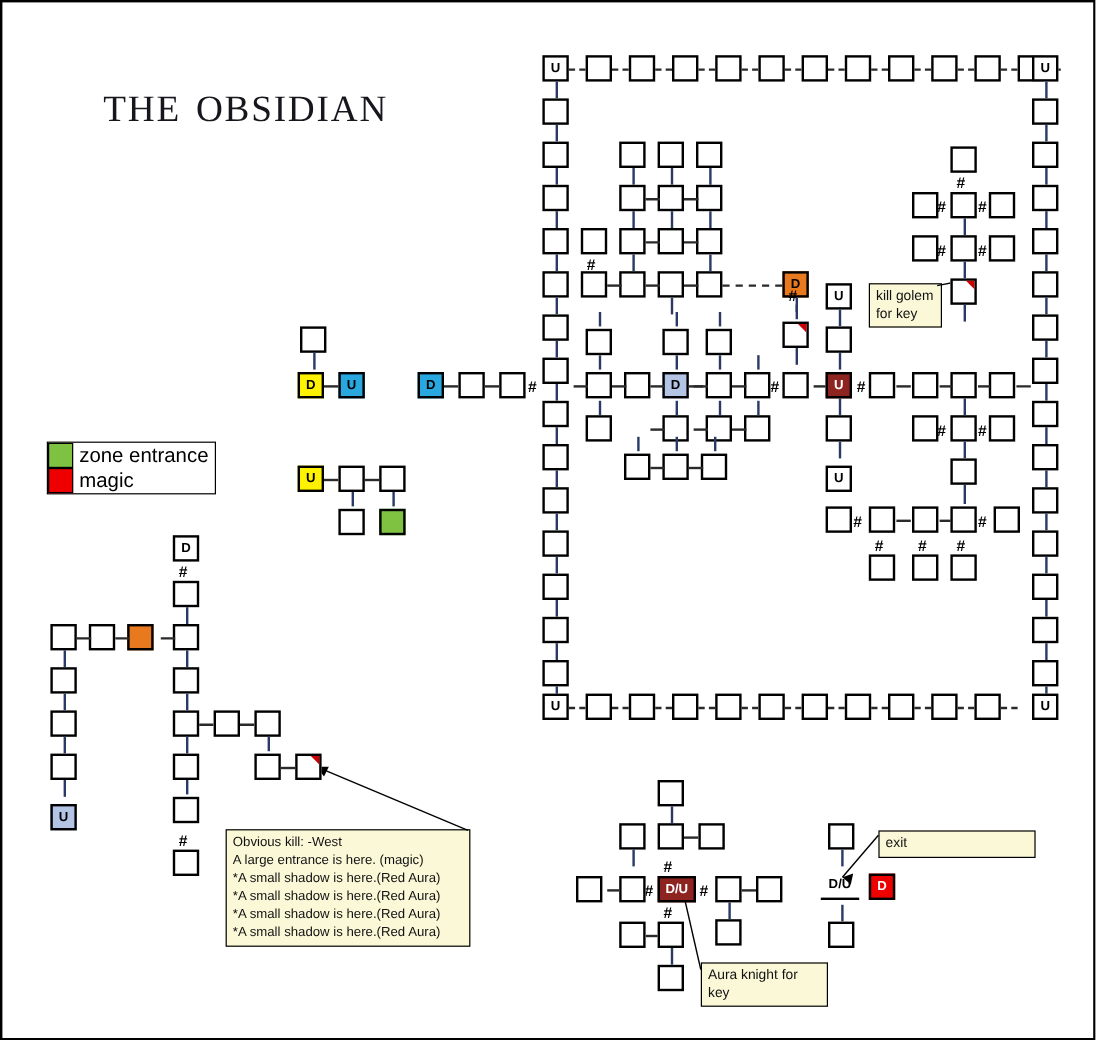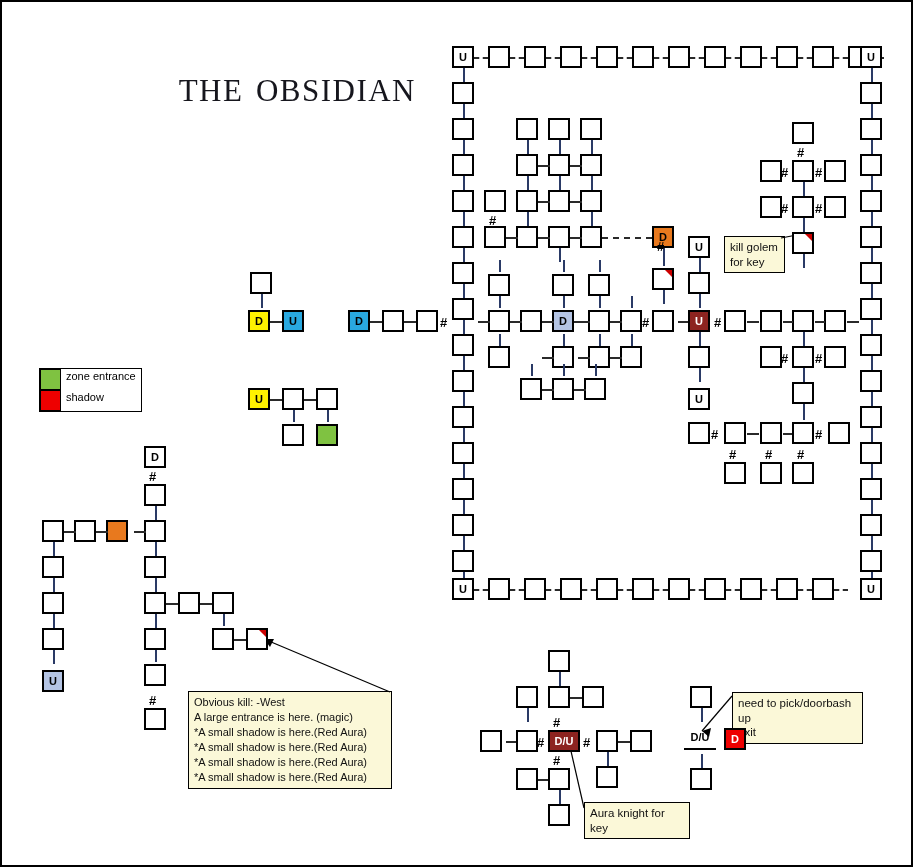--- a/index.html
+++ b/index.html
@@ -11,21 +11,21 @@
     background:#ffffff;
     box-sizing:border-box;
     border:2px solid #000000;
     overflow:hidden;
   }
   
   #title{
     position:absolute;
     left:84px; top:62px;
     width:330px;
-    text-align:right;
+    text-align:left;
     font-family:"Liberation Serif",serif;
     color:#16161d;
     line-height:1.06;
     user-select:none;
   }
   #title .l1{
     display:block;
     font-size:44px;
     letter-spacing:1.5px;
     font-variant:small-caps;
@@ -102,21 +102,21 @@
     display:flex;
     align-items:stretch;
     height:21px;
   }
   #legend .sw{
     width:21px;
     border:1px solid #000000;
     box-sizing:border-box;
   }
   #legend .ltxt{
-    font-size:11px;
+    font-size:17px;
     color:#000000;
     padding:1px 5px 0 5px;
     white-space:nowrap;
     font-family:"Liberation Sans",sans-serif;
   }
   
   .note{
     position:absolute;
     background:#fbf8d8;
     border:1px solid #000000;
@@ -139,21 +139,21 @@
     <span class="l1">The Obsidian</span>
   </div>
 
   <div id="legend">
     <div class="lrow">
       <div class="sw c-green"></div>
       <div class="ltxt">zone entrance</div>
     </div>
     <div class="lrow">
       <div class="sw c-red"></div>
-      <div class="ltxt">shadow</div>
+      <div class="ltxt">magic</div>
     </div>
   </div>
 
   <div class="note big" id="note-exits" style="left:186px;top:689px;width:204px;">
     <div>Obvious kill: -West</div>
     <div>A large entrance is here. (magic)</div>
     <div>*A small shadow is here.(Red Aura)</div>
     <div>*A small shadow is here.(Red Aura)</div>
     <div>*A small shadow is here.(Red Aura)</div>
     <div>*A small shadow is here.(Red Aura)</div>
@@ -162,21 +162,20 @@
   <div class="note" id="note-golem" style="left:722px;top:234px;width:61px;">
     <div>kill golem</div>
     <div>for key</div>
   </div>
 
   <div class="note" id="note-knight" style="left:582px;top:800px;width:106px;">
     <div>Aura knight for key</div>
   </div>
 
   <div class="note" id="note-pick" style="left:730px;top:690px;width:131px;">
-    <div>need to pick/doorbash up</div>
     <div>exit</div>
   </div>
 
   <svg class="leader" style="left:0;top:0;width:913px;height:867px;">
 
     <line x1="388" y1="690" x2="262" y2="637" stroke="#000" stroke-width="1.2"></line>
     <polygon points="262,637 272,637 268,645" fill="#000"></polygon>
 
     <line x1="779" y1="236" x2="800" y2="232" stroke="#000" stroke-width="1.2"></line>
 

